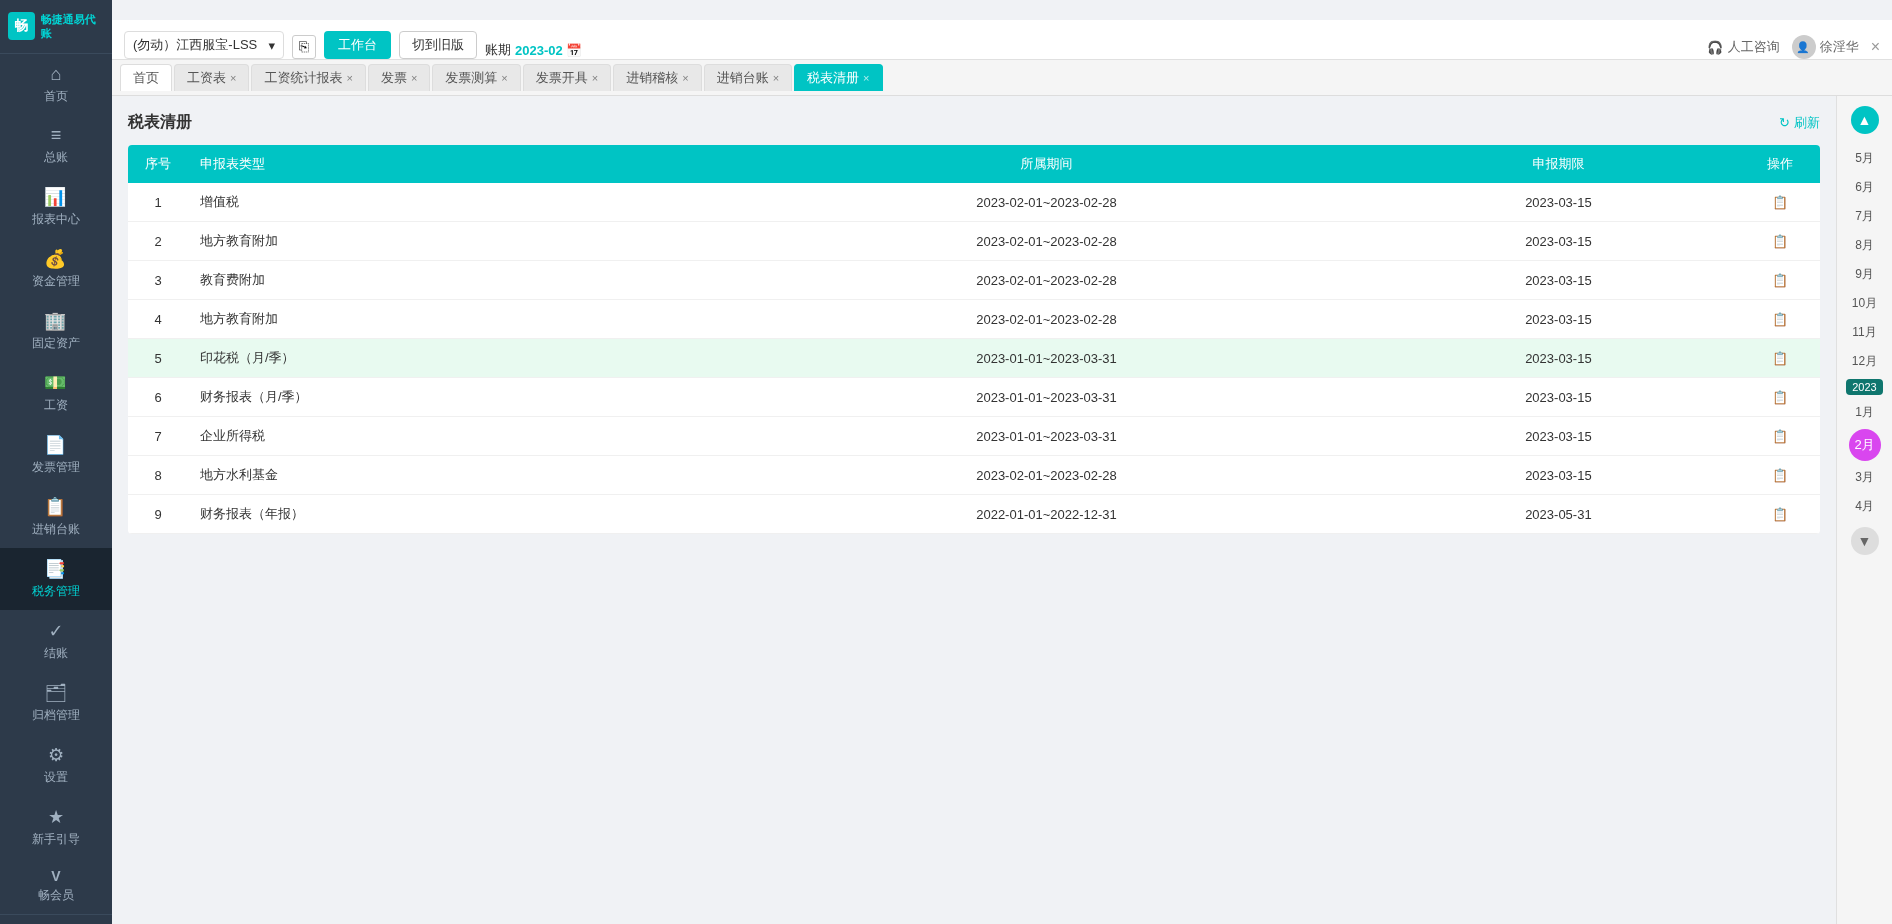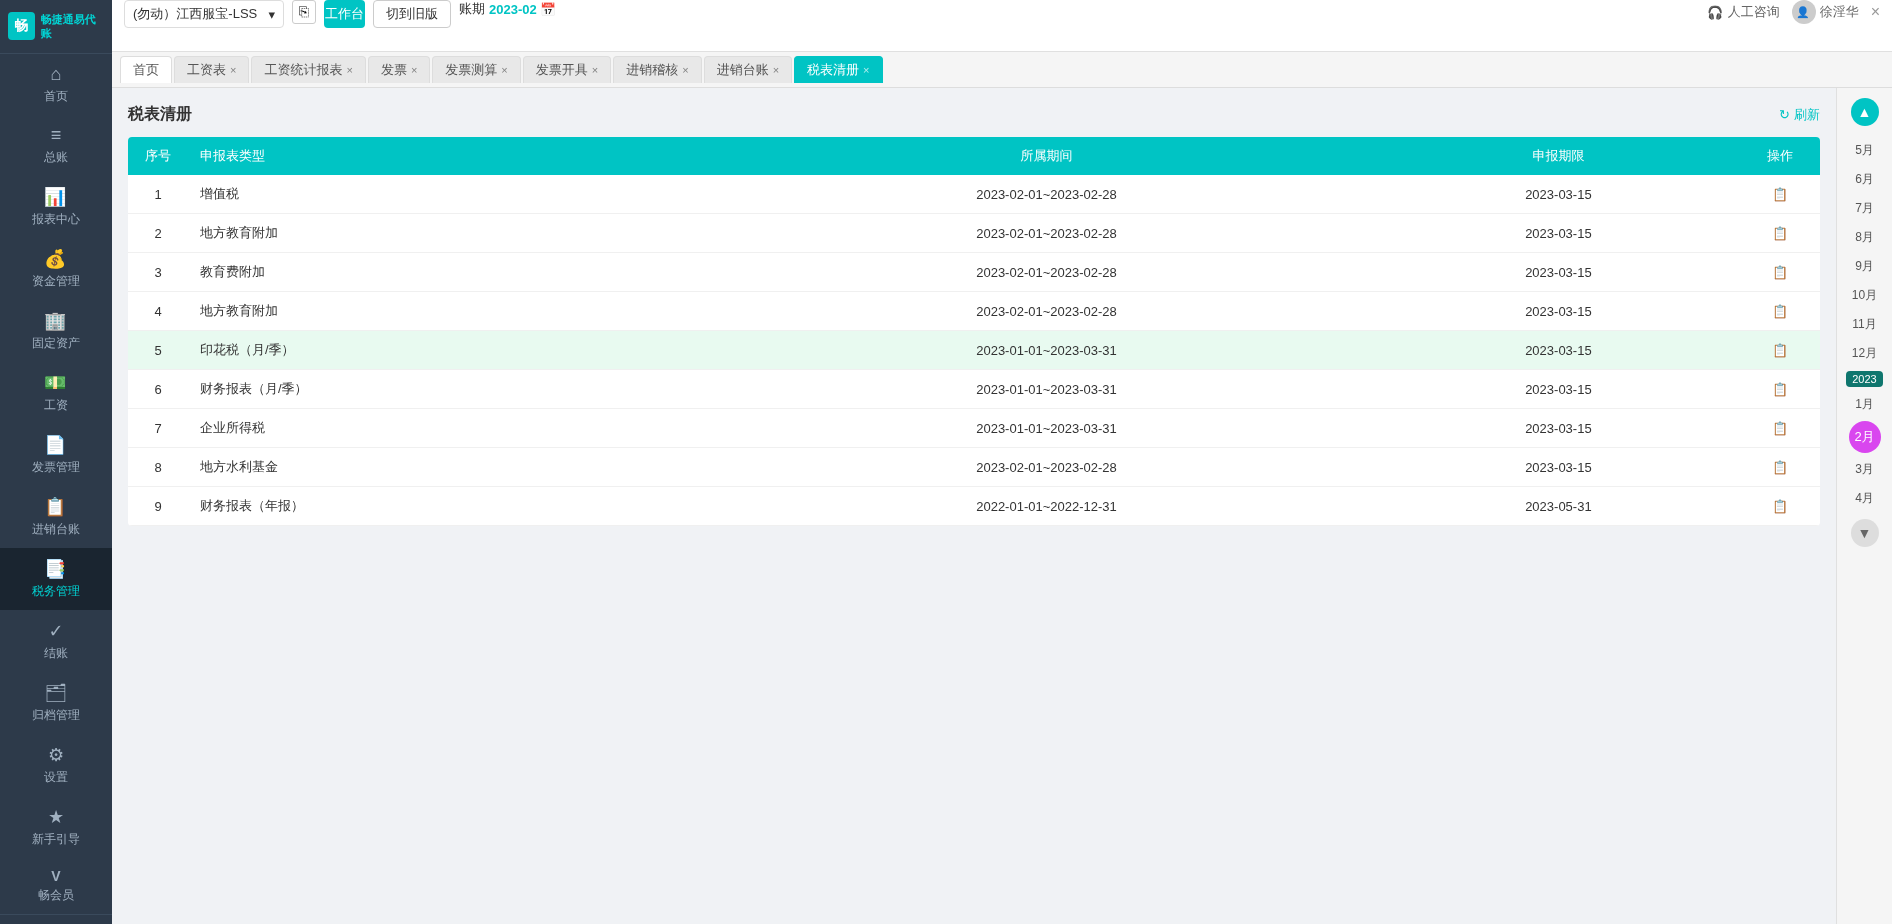--- a/index.html
+++ b/index.html
@@ -63,43 +63,44 @@
       display: flex;
       flex-direction: column;
       overflow: hidden;
     }
 
     
     .topbar {
       background: #fff;
       border-bottom: 1px solid #e0e0e0;
       display: flex;
-      align-items: flex-start;
+      align-items: flex-end;
       padding: 0 12px;
-      height: 52px;
+      height: 40px;
       gap: 8px;
       flex-shrink: 0;
+      margin-top: 20px;
     }
     .topbar-company {
       display: flex;
       align-items: center;
       gap: 4px;
       font-size: 13px;
       color: #333;
       padding: 4px 8px;
       border: 1px solid #ddd;
       border-radius: 4px;
       cursor: pointer;
       min-width: 160px;
     }
     .topbar-btn {
       background: #00c4c4;
       color: white;
       border: none;
-      padding: 5px 1px;
+      padding: 5px 14px;
       border-radius: 4px;
       cursor: pointer;
       font-size: 13px;
     }
     .topbar-btn-outline {
       background: white;
       color: #333;
       border: 1px solid #ccc;
       padding: 4px 12px;
       border-radius: 4px;

